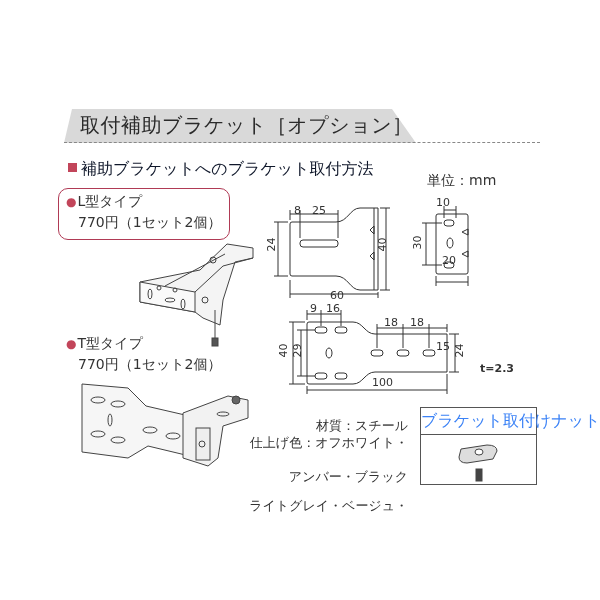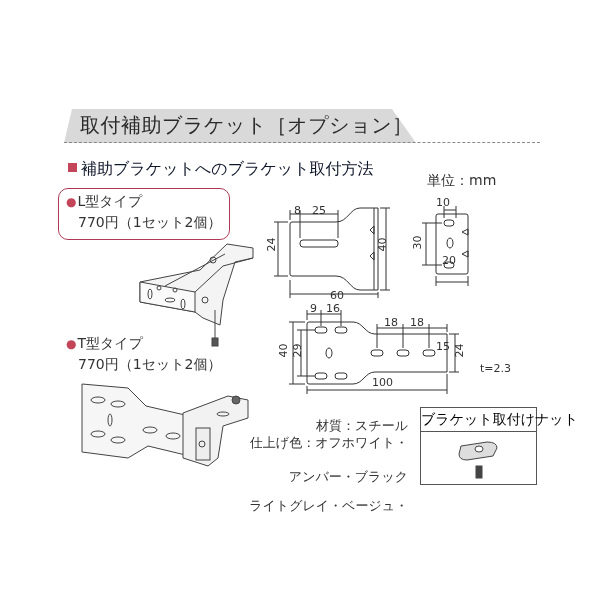--- a/index.html
+++ b/index.html
@@ -11,21 +11,21 @@
   .dotline { left:64px; top:142px; width:476px; height:0; border-top:1px dashed #888; }
   .section-title { left:68px; top:159px; font-size:16px; color:#0f172a; white-space:nowrap; }
   .sq { display:inline-block; width:9px; height:9px; background:#c2455a; margin-right:4px; vertical-align:2px; }
   .ltype-box { left:58px; top:188px; width:170px; height:50px; border:1.3px solid #b03a55; border-radius:10px; }
   .type-label { font-size:14px; color:#333; white-space:nowrap; line-height:19px; }
   .dot { color:#c2455a; font-size:12px; margin-right:1px; }
   .unit { left:427px; top:172px; font-size:14px; color:#333; white-space:nowrap; }
   .dim { font-size:11px; color:#333; white-space:nowrap; }
   .spec { right:192px; font-size:13px; color:#333; text-align:right; white-space:nowrap; line-height:17px; }
   .nutbox { left:420px; top:407px; width:115px; height:76px; border:1px solid #555; }
-  .nut-title { font-size:14px; color:#000000; text-align:center; padding:3px 0 2px; border-bottom:1px solid #555; white-space:nowrap; }
+  .nut-title { font-size:16px; color:#3b82f6; text-align:center; padding:3px 0 2px; border-bottom:1px solid #555; white-space:nowrap; }
 </style>
 </head>
 <body>
 
 <svg class="abs header-band" viewBox="0 0 352 34" width="352" height="34">
   <polygon points="8,0 328,0 352,34 0,34" fill="#d9d9d9"></polygon>
 </svg>
 <div class="abs header-title">取付補助ブラケット［オプション］</div>
 <div class="abs dotline"></div>
 
@@ -158,21 +158,21 @@
     <line x1="162" y1="74" x2="162" y2="94"></line>
 </svg>
 <div class="abs dim" style="left:310px;top:302px;">9</div>
 <div class="abs dim" style="left:326px;top:302px;">16</div>
 <div class="abs dim" style="left:384px;top:316px;">18</div>
 <div class="abs dim" style="left:410px;top:316px;">18</div>
 <div class="abs dim" style="left:436px;top:316px;margin-top:24px;">15</div>
 <div class="abs dim" style="left:276px;top:344px;transform:rotate(-90deg);">40</div>
 <div class="abs dim" style="left:290px;top:344px;transform:rotate(-90deg);">29</div>
 <div class="abs dim" style="left:452px;top:344px;transform:rotate(-90deg);">24</div>
-<div class="abs dim" style="left:480px;top:362px;">t=2.3</div>
+<div class="abs dim" style="left:480px;top:362px;font-weight:bold;">t=2.3</div>
 <div class="abs dim" style="left:372px;top:376px;">100</div>
 
 <div class="abs spec" style="top:417px;">材質：スチール</div>
 <div class="abs spec" style="top:434px;text-align:right;">仕上げ色：オフホワイト・</div>
 <div class="abs spec" style="top:451px;margin-top:46px;">ライトグレイ・ベージュ・</div>
 <div class="abs spec" style="top:468px;">アンバー・ブラック</div>
 
 <div class="abs nutbox">
   <div class="nut-title">ブラケット取付けナット</div>
   <svg width="113" height="54" viewBox="0 0 113 54" fill="none" stroke="#444" stroke-width="1">

